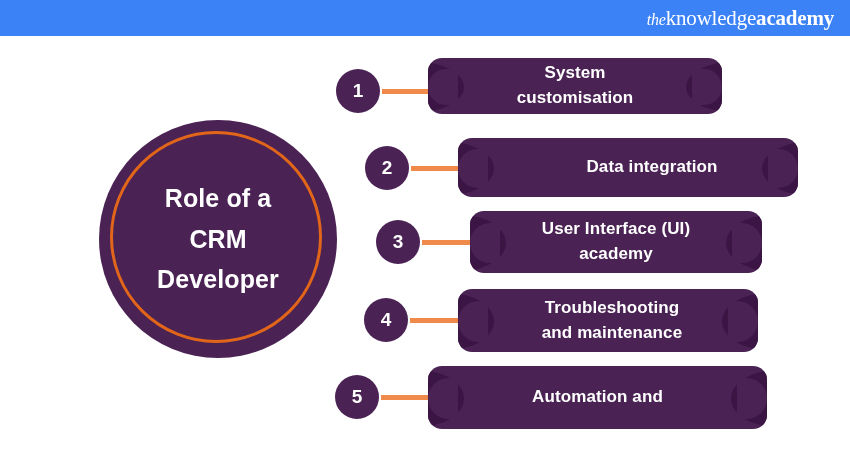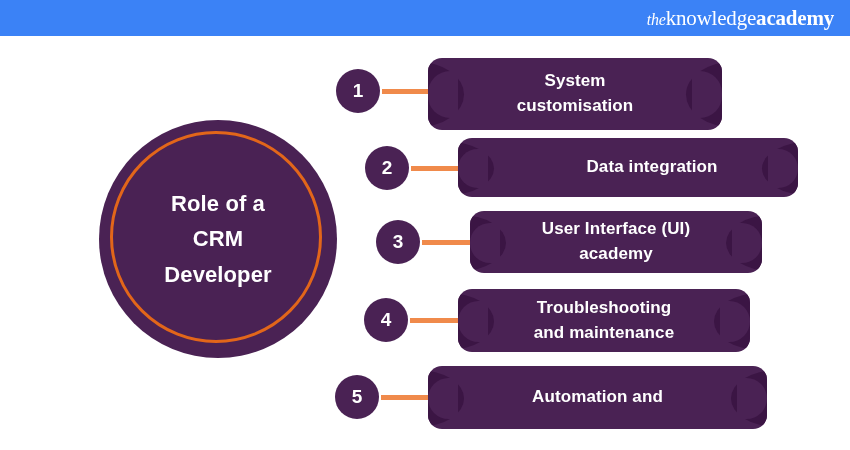--- a/index.html
+++ b/index.html
@@ -69,21 +69,21 @@
     height: 212px;
     border-radius: 50%;
     border: 3px solid #E2661A;
     box-sizing: border-box;
     pointer-events: none;
   }
   .center-label {
     position: relative;
     z-index: 2;
     color: #ffffff;
-    font-size: 22px;
+    font-size: 25px;
     font-weight: 700;
     line-height: 1.62;
     text-align: center;
     letter-spacing: 0.1px;
     width: 180px;
   }
 
   
   .row {
     position: absolute;
@@ -194,21 +194,21 @@
       <div>CRM</div>
       <div>Developer</div>
     </div>
   </div>
 
   <div class="row">
     <div class="connector" style="left:382px; top:89px; width:52px;"></div>
     <div class="badge" style="left:336px; top:69px;">
       <span>1</span>
     </div>
-    <div class="item-box" style="left:428px; top:58px; width:294px; height:72px;">
+    <div class="item-box" style="left:428px; top:58px; width:294px; height:56px;">
       <div class="swirl swirl-left"></div>
       <div class="swirl swirl-right"></div>
       <div class="item-label">
         <div>System</div>
         <div>customisation</div>
       </div>
     </div>
   </div>
 
   <div class="row">
@@ -238,21 +238,21 @@
         <div>academy</div>
       </div>
     </div>
   </div>
 
   <div class="row">
     <div class="connector" style="left:410px; top:318px; width:54px;"></div>
     <div class="badge" style="left:364px; top:298px;">
       <span>4</span>
     </div>
-    <div class="item-box" style="left:458px; top:289px; width:292px; height:63px;">
+    <div class="item-box" style="left:458px; top:289px; width:292px; height:63px;padding-left:8px;">
       <div class="swirl swirl-left"></div>
       <div class="swirl swirl-right"></div>
       <div class="item-label">
         <div>Troubleshooting</div>
         <div>and maintenance</div>
       </div>
     </div>
   </div>
 
   <div class="row">

